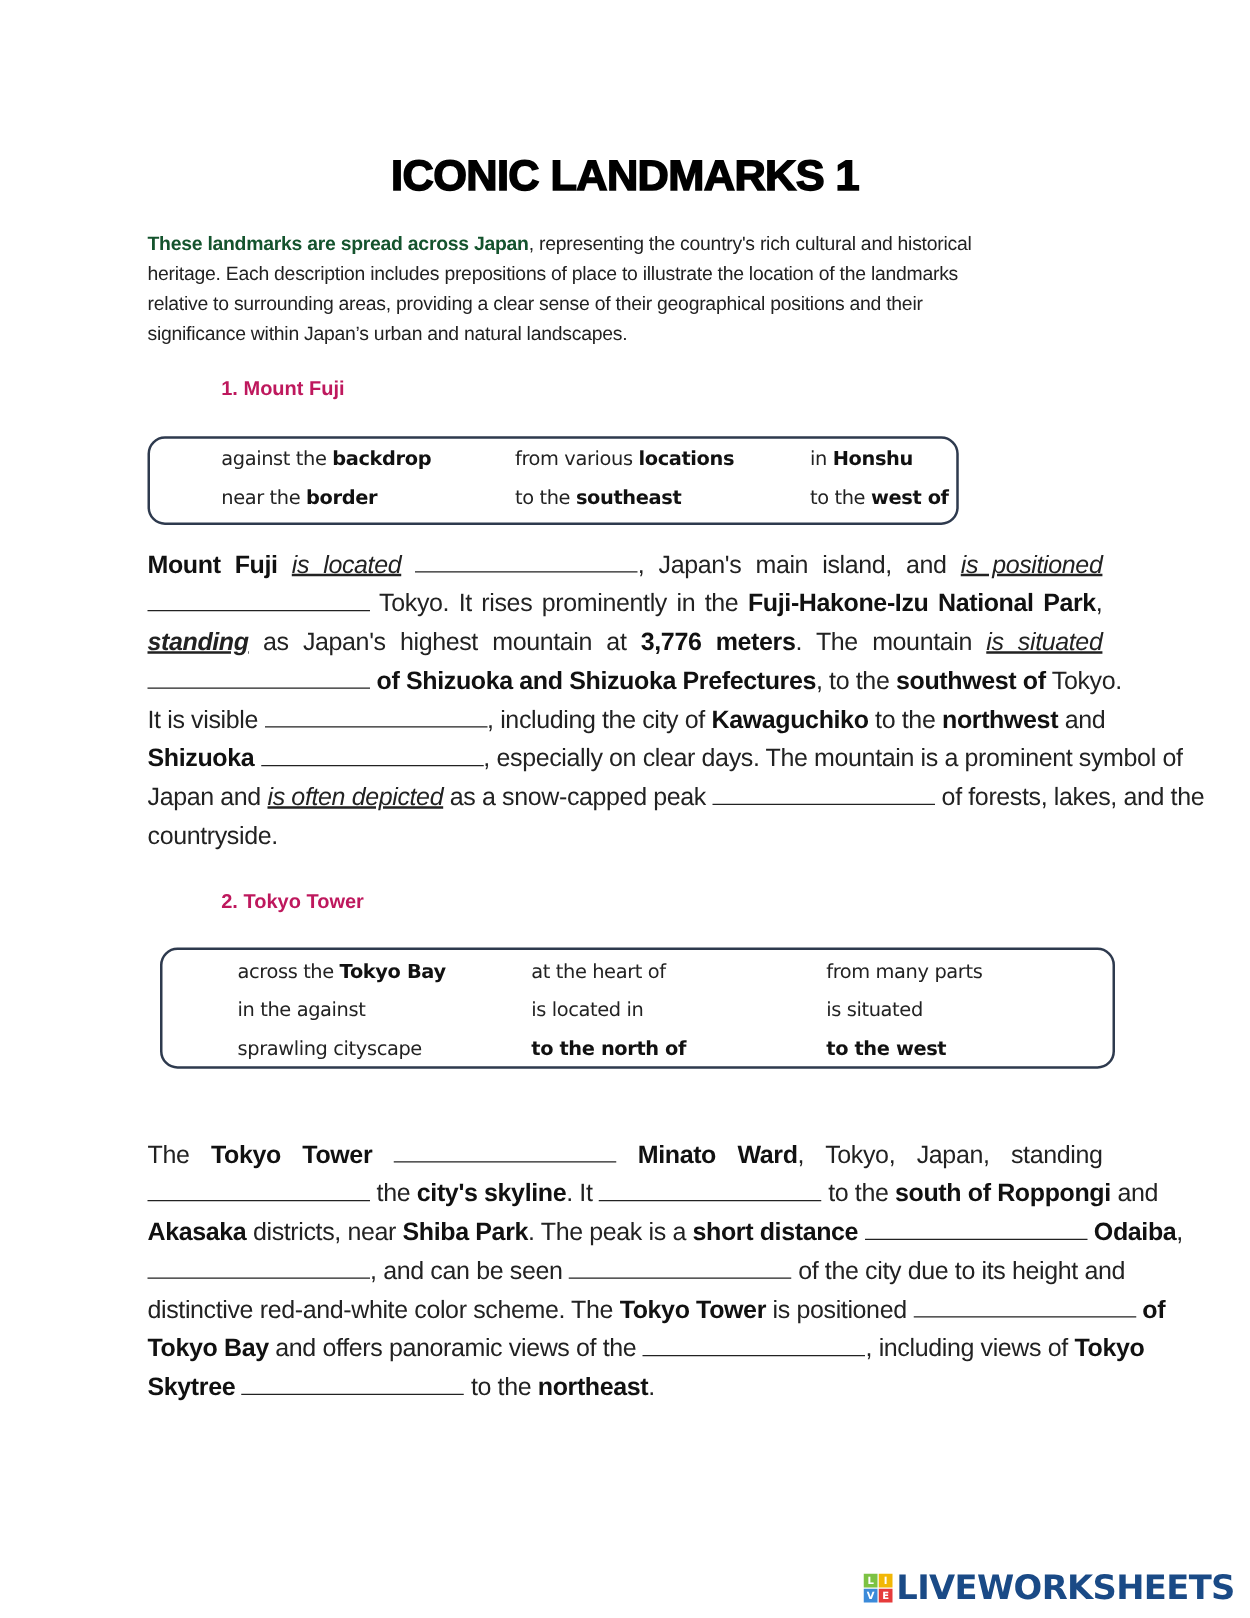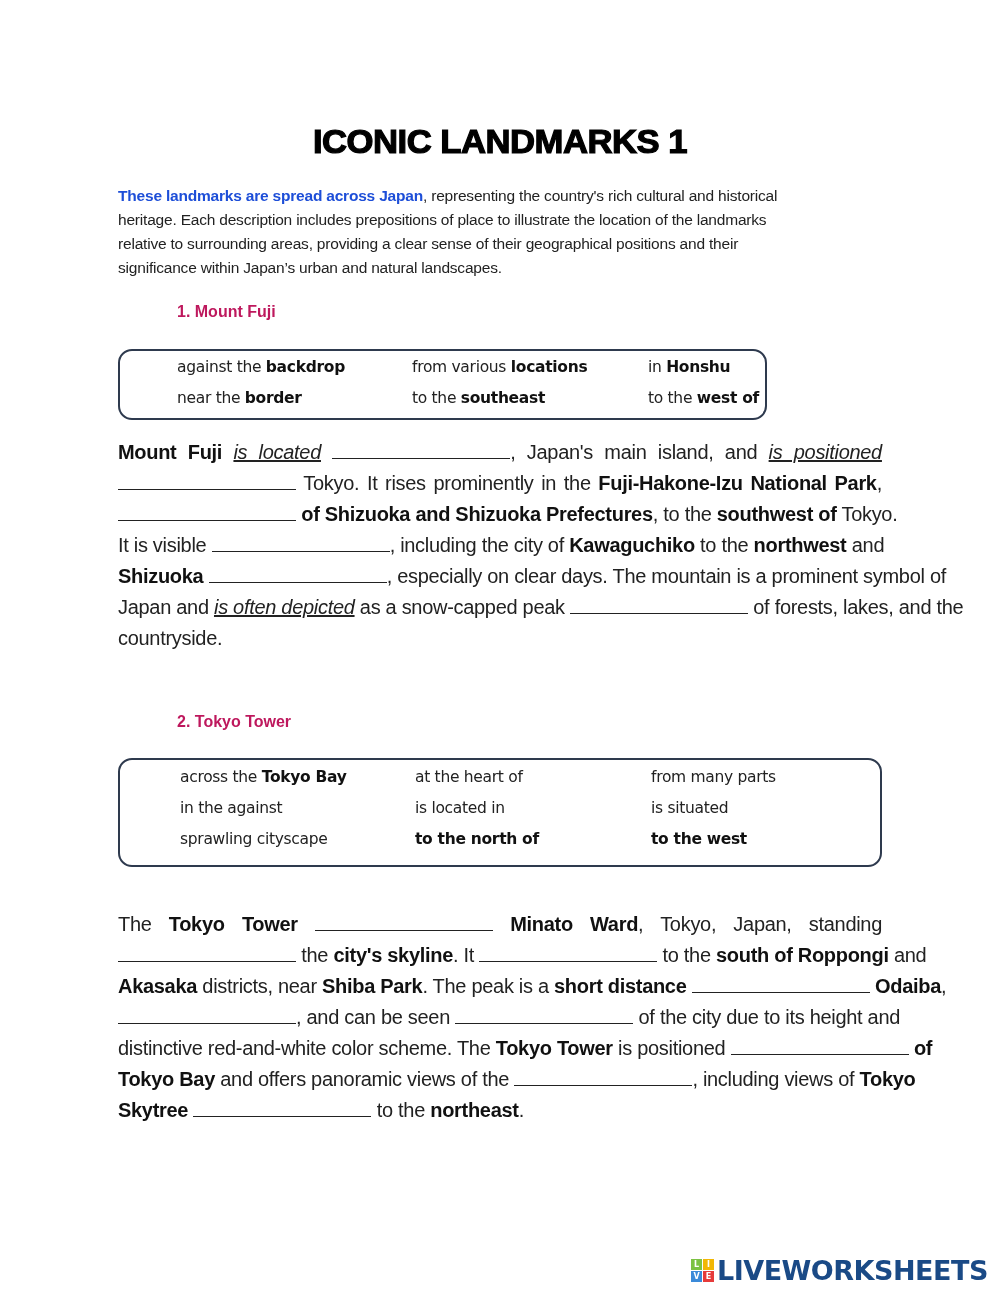--- a/index.html
+++ b/index.html
@@ -9,21 +9,21 @@
     font-family: "Liberation Sans", "DejaVu Sans", sans-serif; font-weight: 900;
     font-size: 34px; letter-spacing: -0.5px; color: #000;
     transform: scaleX(1.02);
     -webkit-text-stroke: 1.2px #000;
   }
   .intro {
     position: absolute; left: 118px; top: 184px; width: 730px;
     font-family: "Liberation Sans", "DejaVu Sans", sans-serif; font-size: 15.5px;
     line-height: 24px; color: #222; letter-spacing: -0.2px;
   }
-  .intro b { color: #1d4ed8; }
+  .intro b { color: #14532d; }
   .section-title {
     position: absolute; left: 177px;
     font-family: "Liberation Sans", "DejaVu Sans", sans-serif; font-weight: bold;
     font-size: 16px; color: #be185d;
   }
   .wordbox {
     position: absolute; border: 2px solid #2e3a4e; border-radius: 14px; box-sizing: border-box;
   }
   .word {
     position: absolute; font-family: "DejaVu Sans", sans-serif; font-size: 15.5px; color: #222;
@@ -76,39 +76,42 @@
 </div>
 
 <div class="para" style="top:437px;">
   <span class="line">
     <b>Mount</b> <b>Fuji</b> <span class="it-u">is located</span> <span class="blank"></span><span>,</span> <span>Japan's</span> <span>main</span> <span>island,</span> <span>and</span> <span class="it-u">is positioned</span>
   </span>
   <span class="line">
     <span class="blank"></span> <span>Tokyo.</span> <span>It</span> <span>rises</span> <span>prominently</span> <span>in</span> <span>the</span> <b>Fuji-Hakone-Izu National Park</b><span>,</span>
   </span>
   <span class="line">
+    <span class="bi-u">standing</span> <span>as</span> <span>Japan's</span> <span>highest</span> <span>mountain</span> <span>at</span> <b>3,776 meters</b><span>.</span> <span>The</span> <span>mountain</span> <span class="it-u">is situated</span>
+  </span>
+  <span class="line">
     <span class="blank"></span> <b>of Shizuoka and Shizuoka Prefectures</b><span>, to the </span><b>southwest of</b><span> Tokyo.</span>
   </span>
   <span class="line">
     <span>It is visible</span> <span class="blank"></span><span>, including the city of</span> <b>Kawaguchiko</b> <span>to the</span> <b>northwest</b> <span>and</span>
   </span>
   <span class="line">
     <b>Shizuoka</b> <span class="blank"></span><span>, especially on clear days. The mountain is a prominent symbol of</span>
   </span>
   <span class="line">
     <span>Japan and </span><span class="it-u">is often depicted</span><span> as a snow-capped peak</span> <span class="blank"></span> <span>of forests, lakes, and the</span>
   </span>
   <span class="line last">
     <span>countryside.</span>
   </span>
 </div>
 
 <div class="section-title" style="top:713px;">2. Tokyo Tower</div>
 
-<div class="wordbox" style="left:118px; top:758px; width:764px; height:109px;">
+<div class="wordbox" style="left:128px; top:758px; width:764px; height:97px;">
   <div class="word" style="left:60px; top:8px;"><span>across the </span><b>Tokyo Bay</b></div>
   <div class="word" style="left:295px; top:8px;"><span>at the heart of</span><b></b></div>
   <div class="word" style="left:531px; top:8px;"><span>from many parts</span><b></b></div>
   <div class="word" style="left:60px; top:39px;"><span>in the against</span><b></b></div>
   <div class="word" style="left:295px; top:39px;"><span>is located in</span><b></b></div>
   <div class="word" style="left:531px; top:39px;"><span>is situated</span><b></b></div>
   <div class="word" style="left:60px; top:70px;"><span>sprawling cityscape</span><b></b></div>
   <div class="word" style="left:295px; top:70px;"><span></span><b>to the north of</b></div>
   <div class="word" style="left:531px; top:70px;"><span></span><b>to the west</b></div>
 </div>

